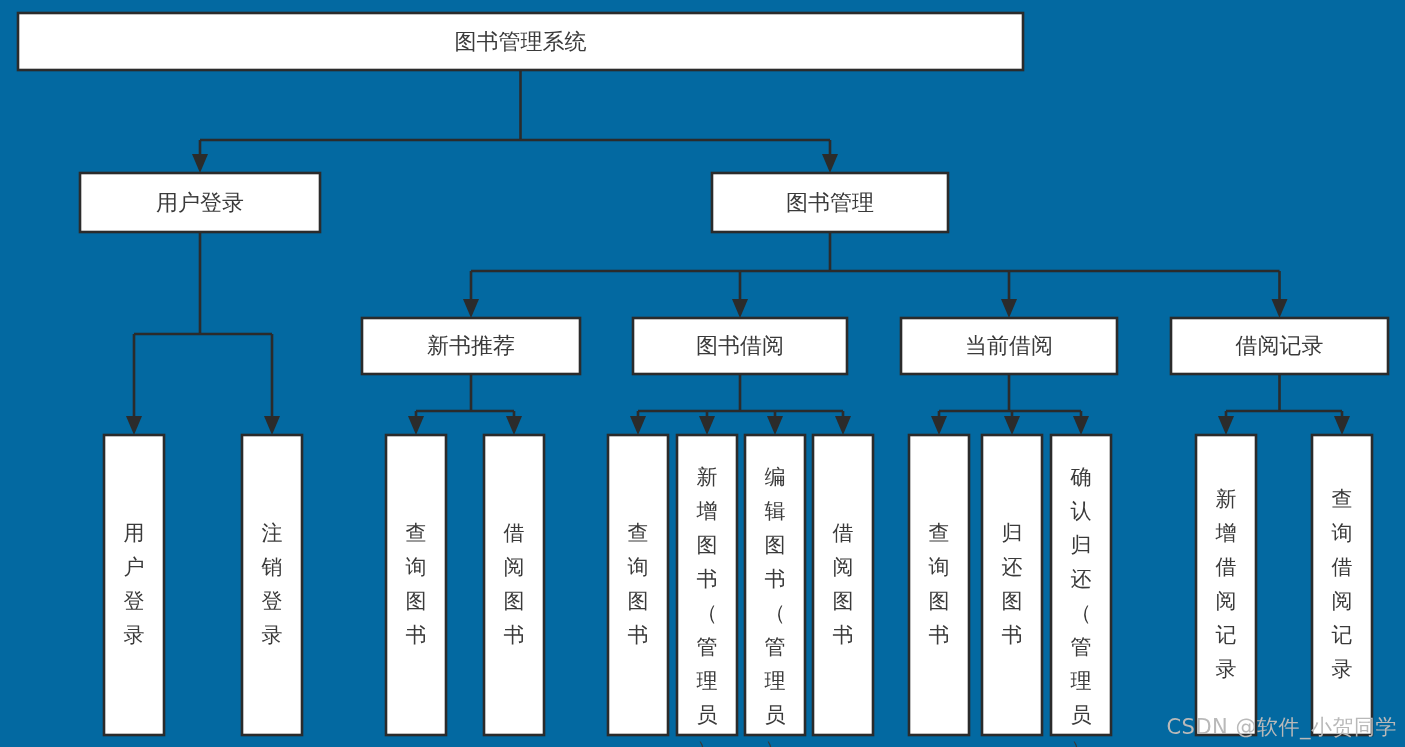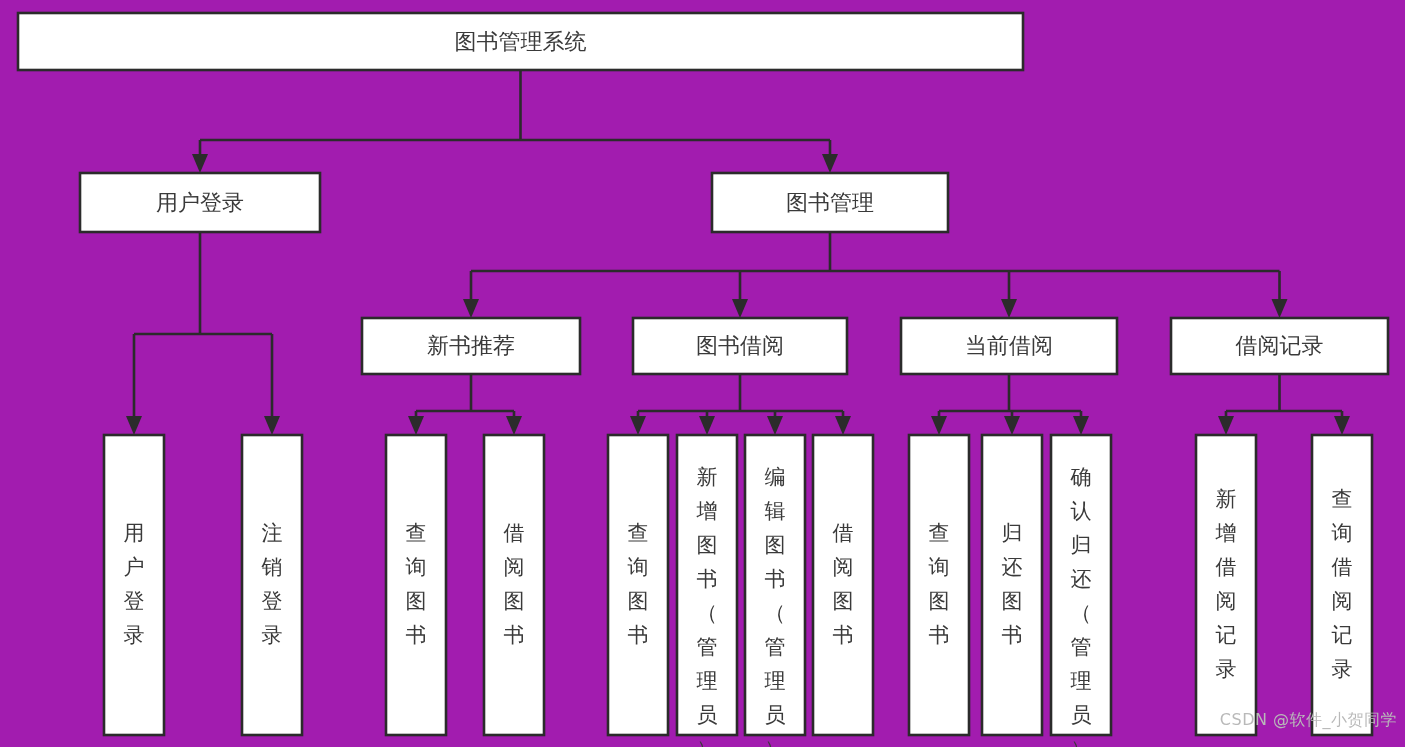--- a/index.html
+++ b/index.html
@@ -11,21 +11,21 @@
     width: 1405px;
     height: 747px;
     font-family: "DejaVu Sans", "Liberation Sans", sans-serif;
     overflow: hidden;
     position: relative;
   }
   #diagram-root {
     position: relative;
     width: 1405px;
     height: 747px;
-    background: #a21caf;
+    background: #0369a1;
   }
   svg#tree-svg {
     position: absolute;
     left: 0;
     top: 0;
     width: 1405px;
     height: 747px;
     display: block;
   }
   .node-rect {
@@ -50,22 +50,22 @@
     stroke-width: 2.6;
     fill: none;
   }
   .arrow-head {
     fill: #2b2b2b;
     stroke: none;
   }
   .watermark {
     position: absolute;
     right: 8px;
-    bottom: 16px;
-    font-size: 16px;
+    bottom: 6px;
+    font-size: 21px;
     color: #b9b9b9;
     font-family: "DejaVu Sans", "Liberation Sans", sans-serif;
     letter-spacing: 0.5px;
     white-space: nowrap;
     pointer-events: none;
   }
 </style>
 </head>
 <body>
 

